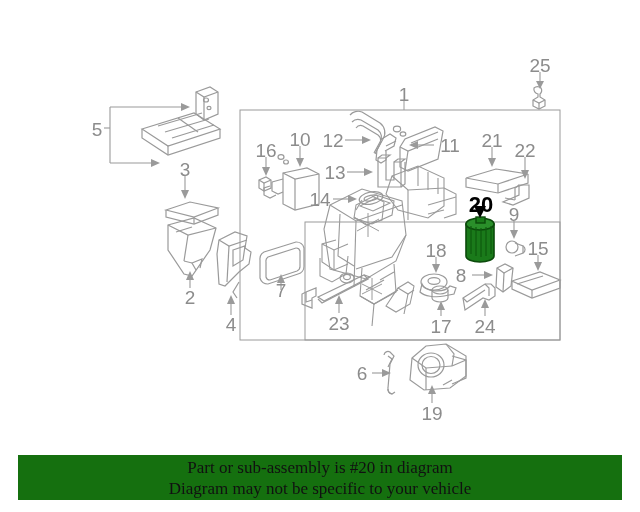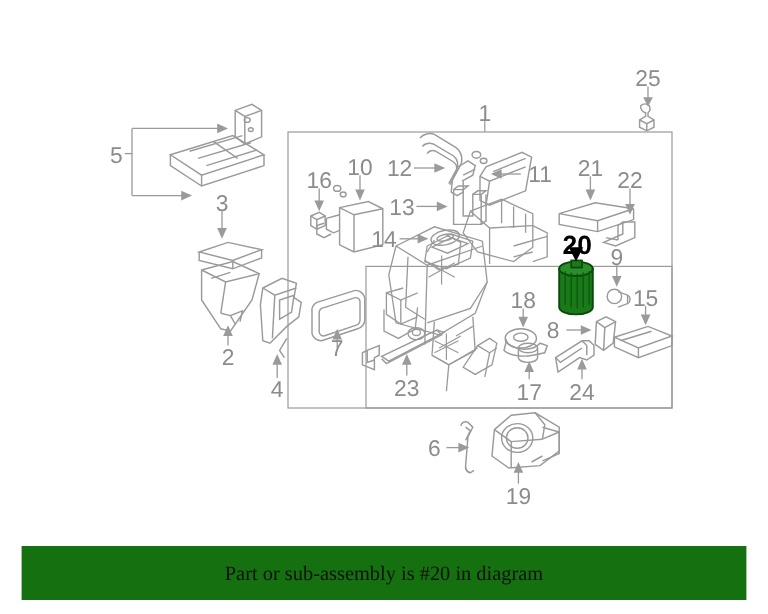--- a/index.html
+++ b/index.html
@@ -387,15 +387,16 @@
         <text x="485" y="333" font-size="19" fill="#8c8c8c" text-anchor="middle">24</text>
         <text x="362" y="380" font-size="19" fill="#8c8c8c" text-anchor="middle">6</text>
         <text x="432" y="420" font-size="19" fill="#8c8c8c" text-anchor="middle">19</text>
       </g>
 
     </svg>
   </div>
 
   <div class="banner">
     <div class="banner-line">Part or sub-assembly is #20 in diagram</div>
+    <div class="banner-line">Diagram may not be specific to your vehicle</div>
   </div>
 
 </div>
 
 </body></html>

